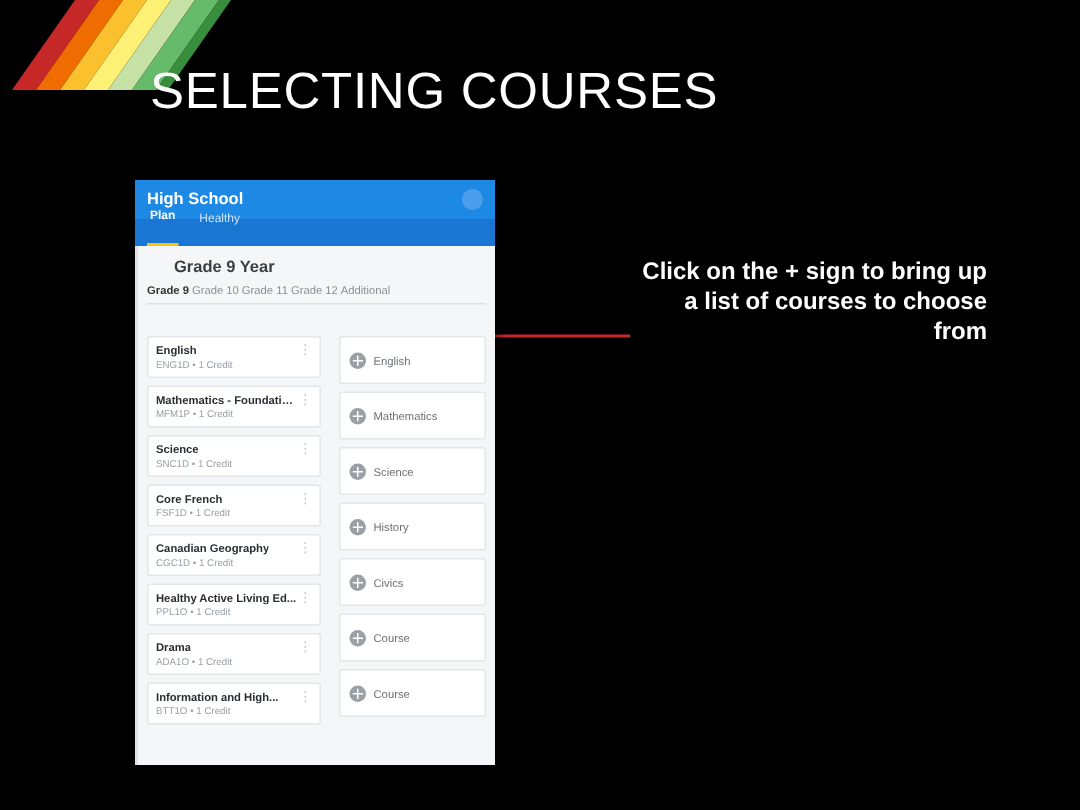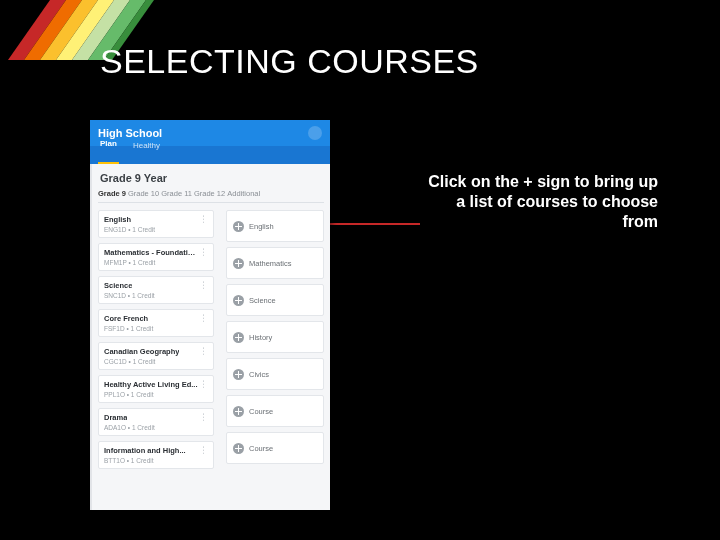--- a/index.html
+++ b/index.html
@@ -11,22 +11,22 @@
   .arrow{position:absolute;left:205px;top:218px;pointer-events:none}
   
   .app{position:absolute;left:90px;top:120px;width:240px;height:390px;background:#0369a1;color:#333;font-size:8px;box-shadow:2px 2px 6px rgba(0,0,0,.5)}
   .app-header{height:26px;background:#1e88e5;color:#fff;display:flex;align-items:center;padding:0 8px;font-size:11px;font-weight:600}
   .app-header .right{margin-left:auto;display:flex;gap:8px;align-items:center}
   .avatar{width:14px;height:14px;border-radius:50%;background: #ffffff33}
   .app-nav{height:18px;background:#1976d2;display:flex;align-items:flex-end;gap:12px;padding:0 8px;font-size:8px;color:#cde3f7}
   .app-nav .tab{padding:14px 2px}
   .app-nav .tab.active{color:#fff;border-bottom:2px solid #ffc107;font-weight:600}
   .app-body{background:#f5f6f8;padding:6px 6px 2px 6px;height:calc(100% - 44px);box-sizing:border-box;overflow:hidden;border-left:2px solid #e2e4e8}
-  .year-title{font-size:11px;font-weight:600;color:#3a3f44;margin:2px 0 4px 2px}
-  .year-tabs{display:flex;gap:2px;font-size:7.5px;color:#8a8f95;border-bottom:1px solid #dde1e6;padding-bottom:3px;margin-bottom:7px}
+  .year-title{font-size:11px;font-weight:600;color:#3a3f44;margin:2px 0 4px 18px}
+  .year-tabs{display:flex;gap:2px;font-size:7.5px;color:#8a8f95;border-bottom:1px solid #dde1e6;padding-bottom:3px;margin-bottom:21px}
   .year-tabs .yt{padding:1px 0}
   .year-tabs .yt.active{color:#333;font-weight:700}
   .cols{display:flex;gap:12px}
   .col{flex:1;display:flex;flex-direction:column;gap:5px}
   .card{background:#fff;border:1px solid #e3e6ea;border-radius:2px;padding:4px 5px;min-height:26px;box-sizing:border-box}
   .card .line1{display:flex;justify-content:space-between;align-items:center}
   .card .name{font-size:7.5px;color:#2a2e33;font-weight:600;white-space:nowrap;overflow:hidden;text-overflow:ellipsis;max-width:95px}
   .card .sub{font-size:6.5px;color:#9aa0a6;margin-top:2px}
   .card .menu{color:#bfc4ca;font-size:9px;line-height:1}
   .slot{background:#fff;border:1px solid #e3e6ea;border-radius:2px;padding:0 6px;height:30px;display:flex;align-items:center;gap:5px}

